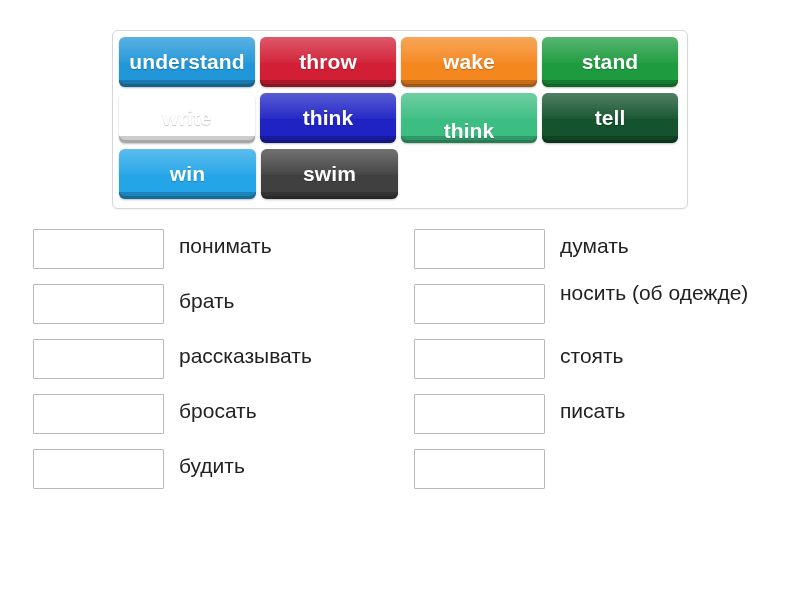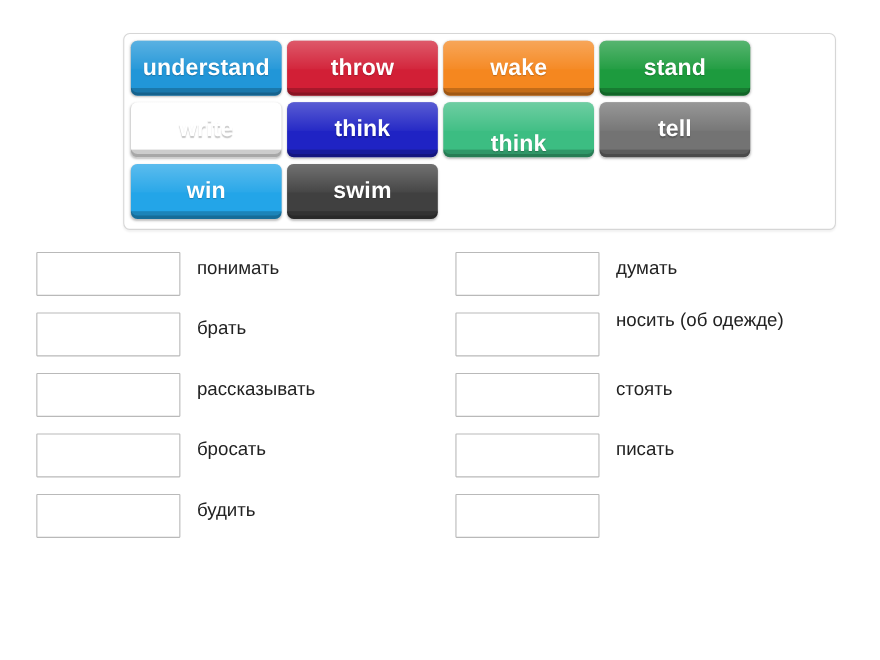--- a/index.html
+++ b/index.html
@@ -16,21 +16,21 @@
     position: relative;
     width: 800px;
     height: 600px;
   }
 
   
   .tile-bank {
     position: absolute;
     left: 112px;
     top: 30px;
-    width: 648px;
+    width: 576px;
     height: 179px;
     background: #ffffff;
     border: 1px solid #d6d6d6;
     border-radius: 6px;
     box-sizing: border-box;
     padding: 6px 4px 4px 6px;
     box-shadow: 0 1px 2px rgba(0,0,0,0.06);
   }
 
   .tile-row {
@@ -114,21 +114,21 @@
     min-width: 131px;
     height: 40px;
     border: 1px solid #b9b9b9;
     background: #ffffff;
     box-sizing: border-box;
     border-radius: 1px;
     margin-top: 7px;
   }
   .answer-text {
     margin-left: 15px;
-    font-size: 17px;
+    font-size: 21px;
     color: #222222;
     line-height: 1.18;
     padding-top: 12px;
     max-width: 200px;
     font-family: "Liberation Sans", sans-serif;
   }
   .answer-text.two-line { padding-top: 4px; }
 </style>
 </head>
 <body>
@@ -154,21 +154,21 @@
     <div class="tile-row">
       <div class="tile" style="box-shadow: rgba(0, 0, 0, 0.18) 0px -3px 0px inset, rgba(0, 0, 0, 0.25) 0px 1px 2px;">
         <span class="tile-label">write</span>
       </div>
       <div class="tile" style="background: rgb(31, 35, 196); box-shadow: rgba(0, 0, 0, 0.18) 0px -3px 0px inset, rgba(0, 0, 0, 0.25) 0px 1px 2px;">
         <span class="tile-label">think</span>
       </div>
       <div class="tile" style="background: rgb(60, 189, 130); box-shadow: rgba(0, 0, 0, 0.18) 0px -3px 0px inset, rgba(0, 0, 0, 0.25) 0px 1px 2px; align-items: flex-end;">
         <span class="tile-label">think</span>
       </div>
-      <div class="tile" style="background: #737373; box-shadow: rgba(0, 0, 0, 0.18) 0px -3px 0px inset, rgba(0, 0, 0, 0.25) 0px 1px 2px;">
+      <div class="tile" style="background: #14532d; box-shadow: rgba(0, 0, 0, 0.18) 0px -3px 0px inset, rgba(0, 0, 0, 0.25) 0px 1px 2px;">
         <span class="tile-label">tell</span>
       </div>
     </div>
 
     <div class="tile-row">
       <div class="tile" style="background: rgb(35, 165, 232); box-shadow: rgba(0, 0, 0, 0.18) 0px -3px 0px inset, rgba(0, 0, 0, 0.25) 0px 1px 2px;">
         <span class="tile-label">win</span>
       </div>
       <div class="tile" style="background: #404040; box-shadow: rgba(0, 0, 0, 0.18) 0px -3px 0px inset, rgba(0, 0, 0, 0.25) 0px 1px 2px;">
         <span class="tile-label">swim</span>

